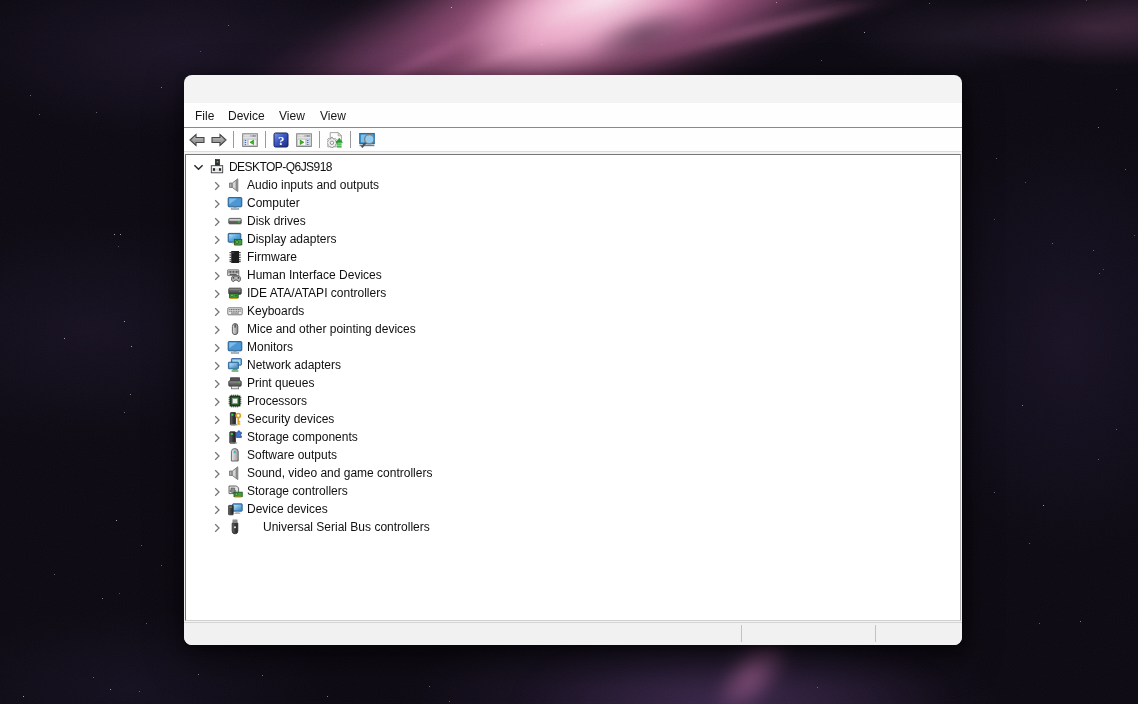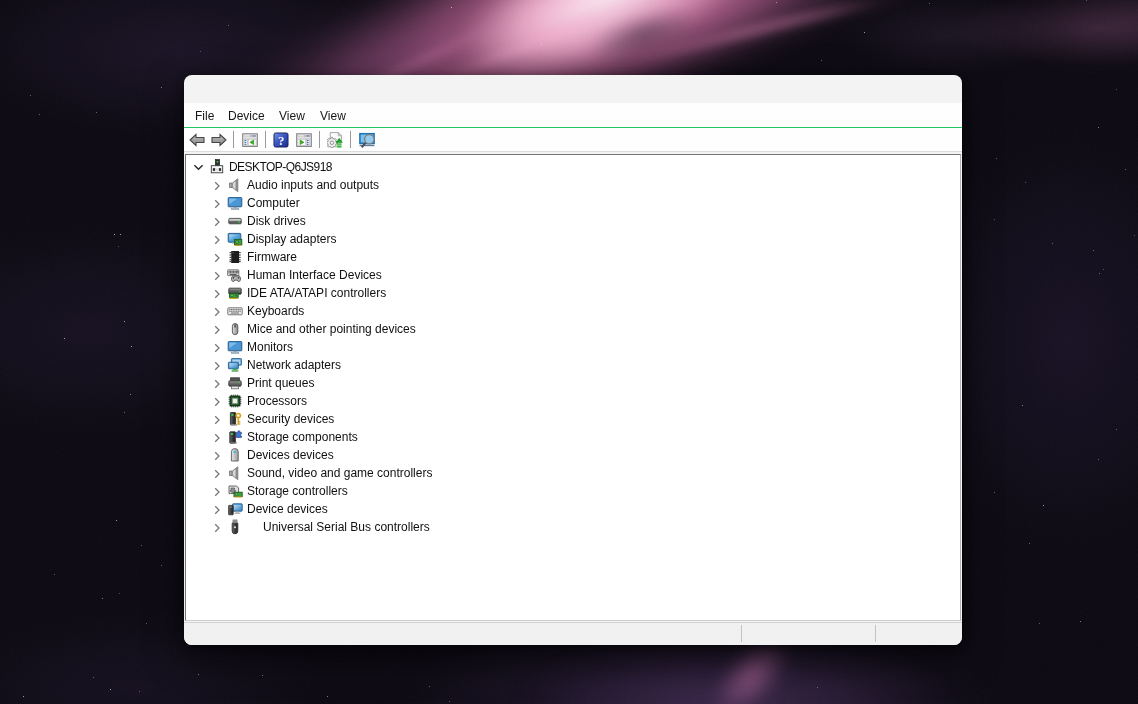--- a/index.html
+++ b/index.html
@@ -534,21 +534,21 @@
             <path d="M4.4 14 L4.4 4.6 A3.4 3 0 0 1 11.2 4.6 L11.2 14 Z" fill="url(#sdg16)" stroke="#5a5a5a" stroke-width="0.9"></path>
             <defs>
               <linearGradient id="sdg16" x1="0" y1="0" x2="1" y2="0">
                 <stop offset="0" stop-color="#e8e8e8"></stop>
                 <stop offset="0.5" stop-color="#c2c2c2"></stop>
                 <stop offset="1" stop-color="#9c9c9c"></stop>
               </linearGradient>
             </defs>
             <circle cx="7.8" cy="5" r="1.2" fill="#37b6d9"></circle>
           </svg></span>
-        <span class="tx" style="left:63px;">Devices devices</span>
+        <span class="tx" style="left:63px;">Software outputs</span>
       </div>
 <div class="row" style="top:306px;left:0;">
         <span style="position:absolute;left:28px;top:4px;"><svg width="10" height="10" viewBox="0 0 10 10">
             <path d="M3.2 1.2 L7 5 L3.2 8.8" stroke="#757575" stroke-width="1.25" fill="none"></path>
           </svg></span>
         <span class="ic" style="left:43px;"><svg width="16" height="16" viewBox="0 0 16 16">
             <polygon points="2.5,6 5.2,6 5.2,10.5 2.5,10.5" fill="#b0b0b0" stroke="#6e6e6e" stroke-width="0.8"></polygon>
             <polygon points="5.2,6.2 10.8,1.8 10.8,14.6 5.2,10.3" fill="#d6d6d6" stroke="#707070" stroke-width="0.9"></polygon>
             <polygon points="8.6,3.3 10.8,1.8 10.8,14.6 8.6,13.1" fill="#8a8a8a"></polygon>
           </svg></span>

